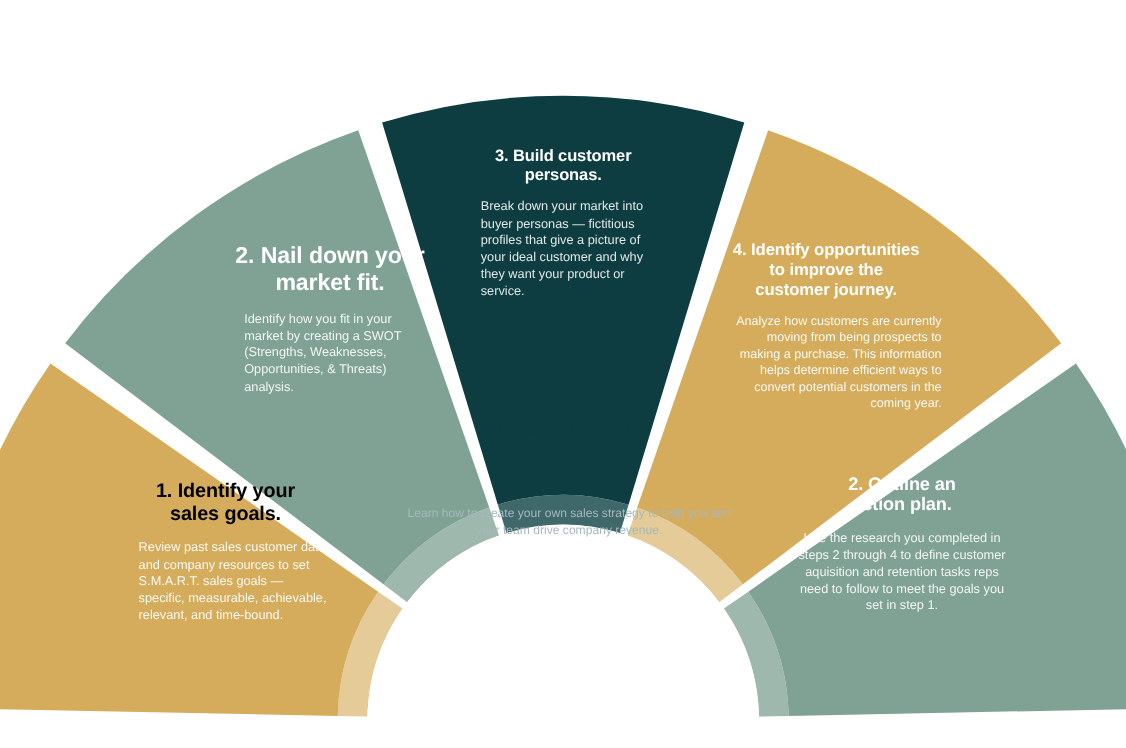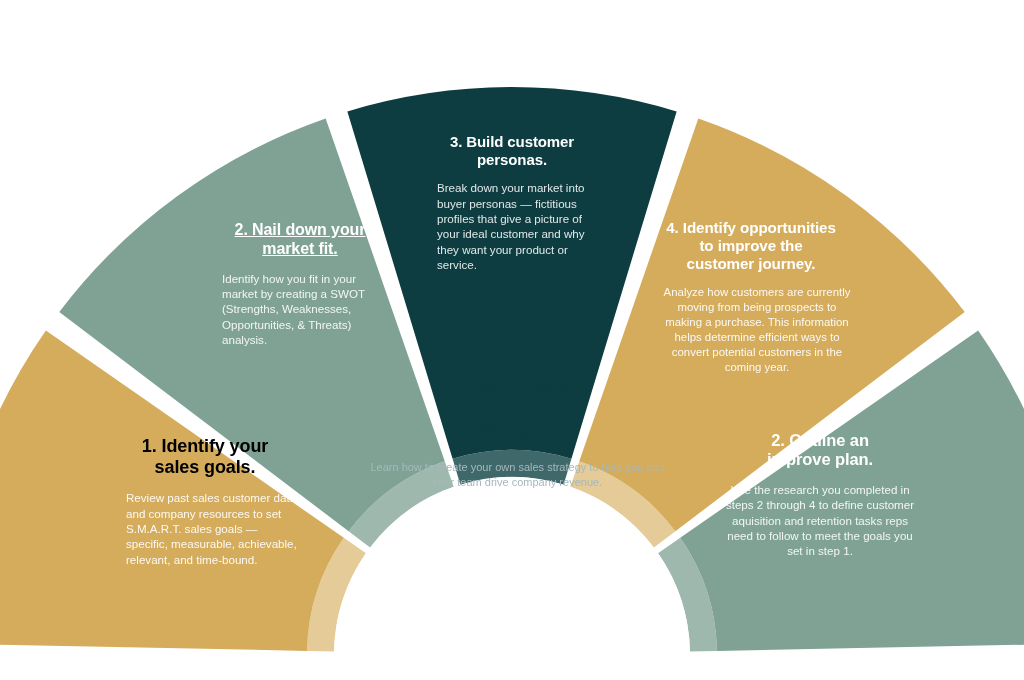--- a/index.html
+++ b/index.html
@@ -49,40 +49,40 @@
   }
   #seg1-text .seg-title { font-size: 18px; color: #000000; }
   #seg1-text .seg-body  { font-size: 11.6px; color: rgba(255,255,255,0.92); text-align: left; padding-left: 18px; }
 
   
   #seg2-text {
     left: 196px;
     top: 221px;
     width: 208px;
   }
-  #seg2-text .seg-title { font-size: 16px; color: #ffffff; text-decoration: underline; }
+  #seg2-text .seg-title { font-size: 21px; color: #ffffff; }
   #seg2-text .seg-body  { font-size: 11.6px; color: rgba(255,255,255,0.90); text-align: left; padding-left: 14px; }
 
   
   #seg3-text {
     left: 409px;
     top: 133px;
     width: 206px;
   }
   #seg3-text .seg-title { font-size: 15px; color: #ffffff; }
   #seg3-text .seg-body  { font-size: 11.6px; color: rgba(255,255,255,0.88); text-align: left; padding-left: 16px; }
 
   
   #seg4-text {
     left: 634px;
     top: 219px;
     width: 234px;
   }
   #seg4-text .seg-title { font-size: 15.2px; color: #ffffff; }
-  #seg4-text .seg-body  { font-size: 11.4px; color: rgba(255,255,255,0.92); text-align: center; padding-left: 12px; }
+  #seg4-text .seg-body  { font-size: 11.4px; color: rgba(255,255,255,0.92); text-align: right; padding-left: 12px; }
 
   
   #seg5-text {
     left: 710px;
     top: 431px;
     width: 220px;
   }
   #seg5-text .seg-title { font-size: 16.5px; color: #ffffff; }
   #seg5-text .seg-body  { font-size: 11.6px; color: rgba(255,255,255,0.90); text-align: center; }
 
@@ -171,21 +171,21 @@
       <span>4. Identify opportunities</span><br>
       <span>to improve the</span><br>
       <span>customer journey.</span>
     </div>
     <p class="seg-body">Analyze how customers are currently moving from being prospects to making a purchase. This information helps determine efficient ways to convert potential customers in the coming year.</p>
   </div>
 
   <div class="seg-text" id="seg5-text">
     <div class="seg-title">
       <span>2. Outline an</span><br>
-      <span>improve plan.</span>
+      <span>action plan.</span>
     </div>
     <p class="seg-body">Use the research you completed in steps 2 through 4 to define customer aquisition and retention tasks reps need to follow to meet the goals you set in step 1.</p>
   </div>
 
   <div id="center-block">
     <h1 id="center-title">
       <span>5 Step Guide to</span><br>
       <br>
       <span>Strategy</span>
     </h1>

